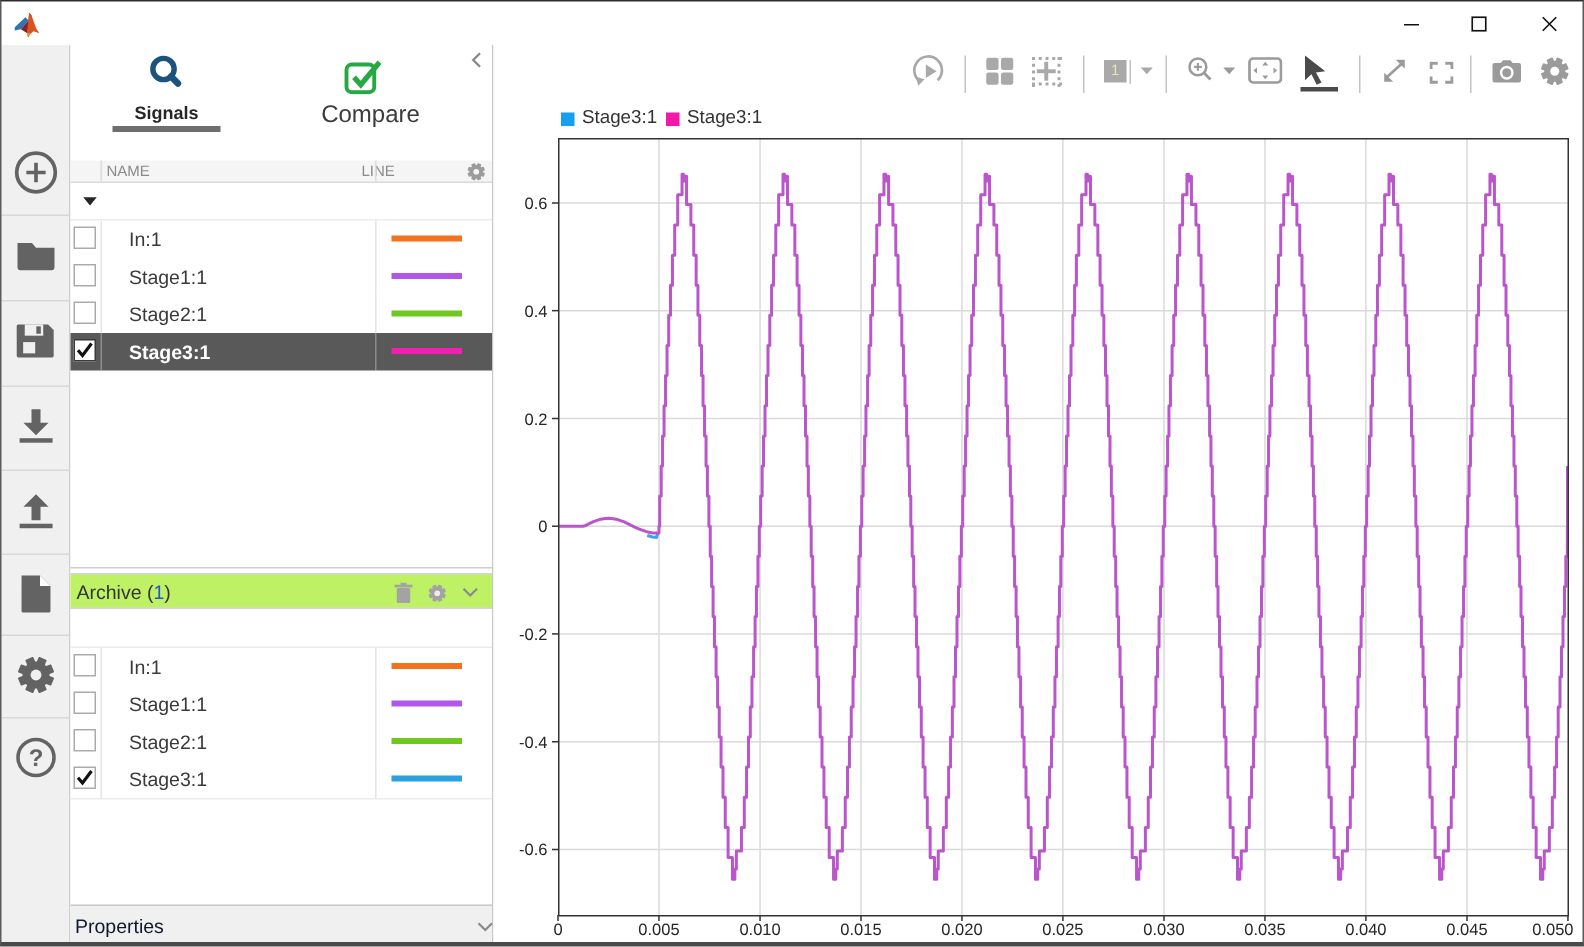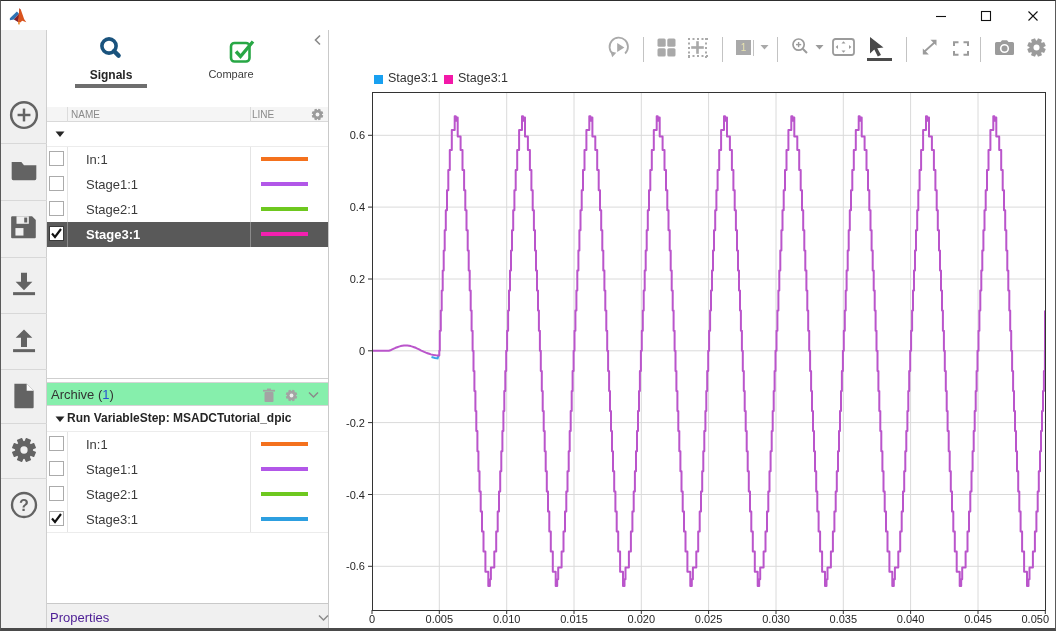--- a/index.html
+++ b/index.html
@@ -102,26 +102,26 @@
     <circle cx="11" cy="10" r="7.1" fill="none" stroke="#1a537d" stroke-width="3.6"></circle>
     <line x1="16" y1="15" x2="20.6" y2="19.6" stroke="#1a537d" stroke-width="4.4" stroke-linecap="round"></line>
   </svg>
   <div class="tablabel" style="left:14px;font-weight:bold;color:#262626;font-size:12px">Signals</div>
   <div class="abs" style="left:28px;top:54px;width:72px;height:4px;background:#6e6e6e"></div>
 
   <svg class="tabicon" style="left:182px;top:9px" width="28" height="24" viewBox="0 0 28 24">
     <rect x="2" y="4" width="18.5" height="18.5" rx="3.5" fill="none" stroke="#28a745" stroke-width="2.6"></rect>
     <path d="M7 12.5 L11.5 17.5 L24 2.5" fill="none" stroke="#28a745" stroke-width="3.4"></path>
   </svg>
-  <div class="tablabel" style="left:134px;font-size:11px">Compare</div>
+  <div class="tablabel" style="left:150px;font-size:16px">Compare</div>
 
 
   <div class="thead">
     <div class="abs" style="left:24px;top:2px">NAME</div>
-    <div class="abs" style="left:205px;top:2px">LINE</div>
+    <div class="abs" style="left:194px;top:2px">LINE</div>
     <div class="abs" style="left:20px;top:0;width:1px;height:15px;background:#dcdcdc"></div>
     <div class="abs" style="left:203px;top:0;width:1px;height:15px;background:#dcdcdc"></div>
     <svg class="abs" style="left:264px;top:1px" width="13" height="13" viewBox="0 0 13 13">
         <circle cx="6.5" cy="6.5" r="4.50" fill="#9b9b9b"></circle>
         <rect x="5.11" y="0.70" width="2.78" height="2.70" rx="0.6" fill="#9b9b9b" transform="rotate(22.5 6.5 6.5)"></rect>
         <rect x="5.11" y="0.70" width="2.78" height="2.70" rx="0.6" fill="#9b9b9b" transform="rotate(67.5 6.5 6.5)"></rect>
         <rect x="5.11" y="0.70" width="2.78" height="2.70" rx="0.6" fill="#9b9b9b" transform="rotate(112.5 6.5 6.5)"></rect>
         <rect x="5.11" y="0.70" width="2.78" height="2.70" rx="0.6" fill="#9b9b9b" transform="rotate(157.5 6.5 6.5)"></rect>
         <rect x="5.11" y="0.70" width="2.78" height="2.70" rx="0.6" fill="#9b9b9b" transform="rotate(202.5 6.5 6.5)"></rect>
         <rect x="5.11" y="0.70" width="2.78" height="2.70" rx="0.6" fill="#9b9b9b" transform="rotate(247.5 6.5 6.5)"></rect>
@@ -165,21 +165,21 @@
           <path d="M2 6.5 L5 10 L11 2" fill="none" stroke="#111" stroke-width="2.1"></path>
         </svg>
       </div>
     <div class="rowlbl">Stage3:1</div>
       <div class="sw" style="background:#f320af"></div>
     <div class="colsep" style="left:20px;background:rgba(255,255,255,.3);height:25px"></div>
       <div class="colsep" style="left:203px;background:rgba(255,255,255,.3);height:25px"></div>
   </div>
 
   <div class="abs" style="left:0;top:348px;width:281px;height:1px;background:#cfcfcf"></div>
-  <div class="abs" style="left:0;top:352px;width:281px;height:24px;background:#86efac;border-top:1px solid #d5d5d5;border-bottom:1px solid #d5d5d5">
+  <div class="abs" style="left:0;top:352px;width:281px;height:24px;background:#bef264;border-top:1px solid #d5d5d5;border-bottom:1px solid #d5d5d5">
     <div class="abs" style="left:4px;top:4px;font-size:13px;color:#333">Archive (<span style="color:#2753cf">1</span>)</div>
     <svg class="abs" style="left:215px;top:5px" width="14" height="15" viewBox="0 0 14 15">
         <rect x="2.5" y="4" width="9" height="10" rx="1" fill="#a3a3a3"></rect>
         <rect x="1" y="1.8" width="12" height="1.8" fill="#a3a3a3"></rect>
         <rect x="5" y="0.5" width="4" height="1.5" fill="#a3a3a3"></rect>
       </svg>
     <svg class="abs" style="left:238px;top:6px" width="13" height="13" viewBox="0 0 13 13">
         <circle cx="6.5" cy="6.5" r="4.50" fill="#a3a3a3"></circle>
         <rect x="5.11" y="0.70" width="2.78" height="2.70" rx="0.6" fill="#a3a3a3" transform="rotate(22.5 6.5 6.5)"></rect>
         <rect x="5.11" y="0.70" width="2.78" height="2.70" rx="0.6" fill="#a3a3a3" transform="rotate(67.5 6.5 6.5)"></rect>
@@ -189,26 +189,20 @@
         <rect x="5.11" y="0.70" width="2.78" height="2.70" rx="0.6" fill="#a3a3a3" transform="rotate(247.5 6.5 6.5)"></rect>
         <rect x="5.11" y="0.70" width="2.78" height="2.70" rx="0.6" fill="#a3a3a3" transform="rotate(292.5 6.5 6.5)"></rect>
         <rect x="5.11" y="0.70" width="2.78" height="2.70" rx="0.6" fill="#a3a3a3" transform="rotate(337.5 6.5 6.5)"></rect>
         <circle cx="6.5" cy="6.5" r="1.9" fill="#ededed"></circle>
       </svg>
     <svg class="abs" style="left:260px;top:7px" width="13" height="10" viewBox="0 0 13 10">
         <path d="M2 2.5 L6.5 7 L11 2.5" fill="none" stroke="#8a8a8a" stroke-width="1.5"></path>
       </svg>
   </div>
 
-  <div class="grp" style="top:377px">
-    <svg class="abs" style="left:8px;top:8px" width="10" height="8" viewBox="0 0 10 8">
-        <path d="M0.5 1.5 h9 L5 7 Z" fill="#262626"></path>
-      </svg>
-    <div class="abs" style="left:20px;top:4px;white-space:nowrap">Run VariableStep: MSADCTutorial_dpic</div>
-  </div>
   <div class="abs" style="left:0;top:401px;width:281px;height:1px;background:#ececec"></div>
 
   <div class="row" style="top:402px">
       <div class="cb"></div>
       <div class="rowlbl">In:1</div>
       <div class="sw" style="background:#f4711d"></div>
       <div class="colsep" style="left:20px"></div>
       <div class="colsep" style="left:203px"></div>
     </div>
   <div class="row" style="top:427px">
@@ -232,21 +226,21 @@
         </svg>
       </div>
       <div class="rowlbl">Stage3:1</div>
       <div class="sw" style="background:#2d9fe0"></div>
       <div class="colsep" style="left:20px"></div>
       <div class="colsep" style="left:203px"></div>
     </div>
   <div class="abs" style="left:0;top:502px;width:281px;height:1px;background:#ececec"></div>
 
   <div class="abs" style="left:0;top:573px;width:281px;height:27px;background:#f0f0f0;border-top:1px solid #c9c9c9">
-    <div class="abs" style="left:3px;top:6px;font-size:13px;color:#4c1d95">Properties</div>
+    <div class="abs" style="left:3px;top:6px;font-size:13px;color:#0f172a">Properties</div>
     <svg class="abs" style="left:270px;top:9px" width="13" height="10" viewBox="0 0 13 10">
         <path d="M2 2.5 L6.5 7 L11 2.5" fill="none" stroke="#8a8a8a" stroke-width="1.5"></path>
       </svg>
   </div>
 </div>
 
 <div class="chart">
   <svg class="abs" style="left:279px;top:6px" width="23" height="23" viewBox="0 0 23 23">
       <path d="M 5.1 18.1 A 9.2 9.2 0 1 1 17.1 17.5" fill="none" stroke="#a9a9a9" stroke-width="1.8"></path>
       <path d="M2.5 15.2 L8.3 16.8 L4.2 21.2 Z" fill="#a9a9a9"></path>

